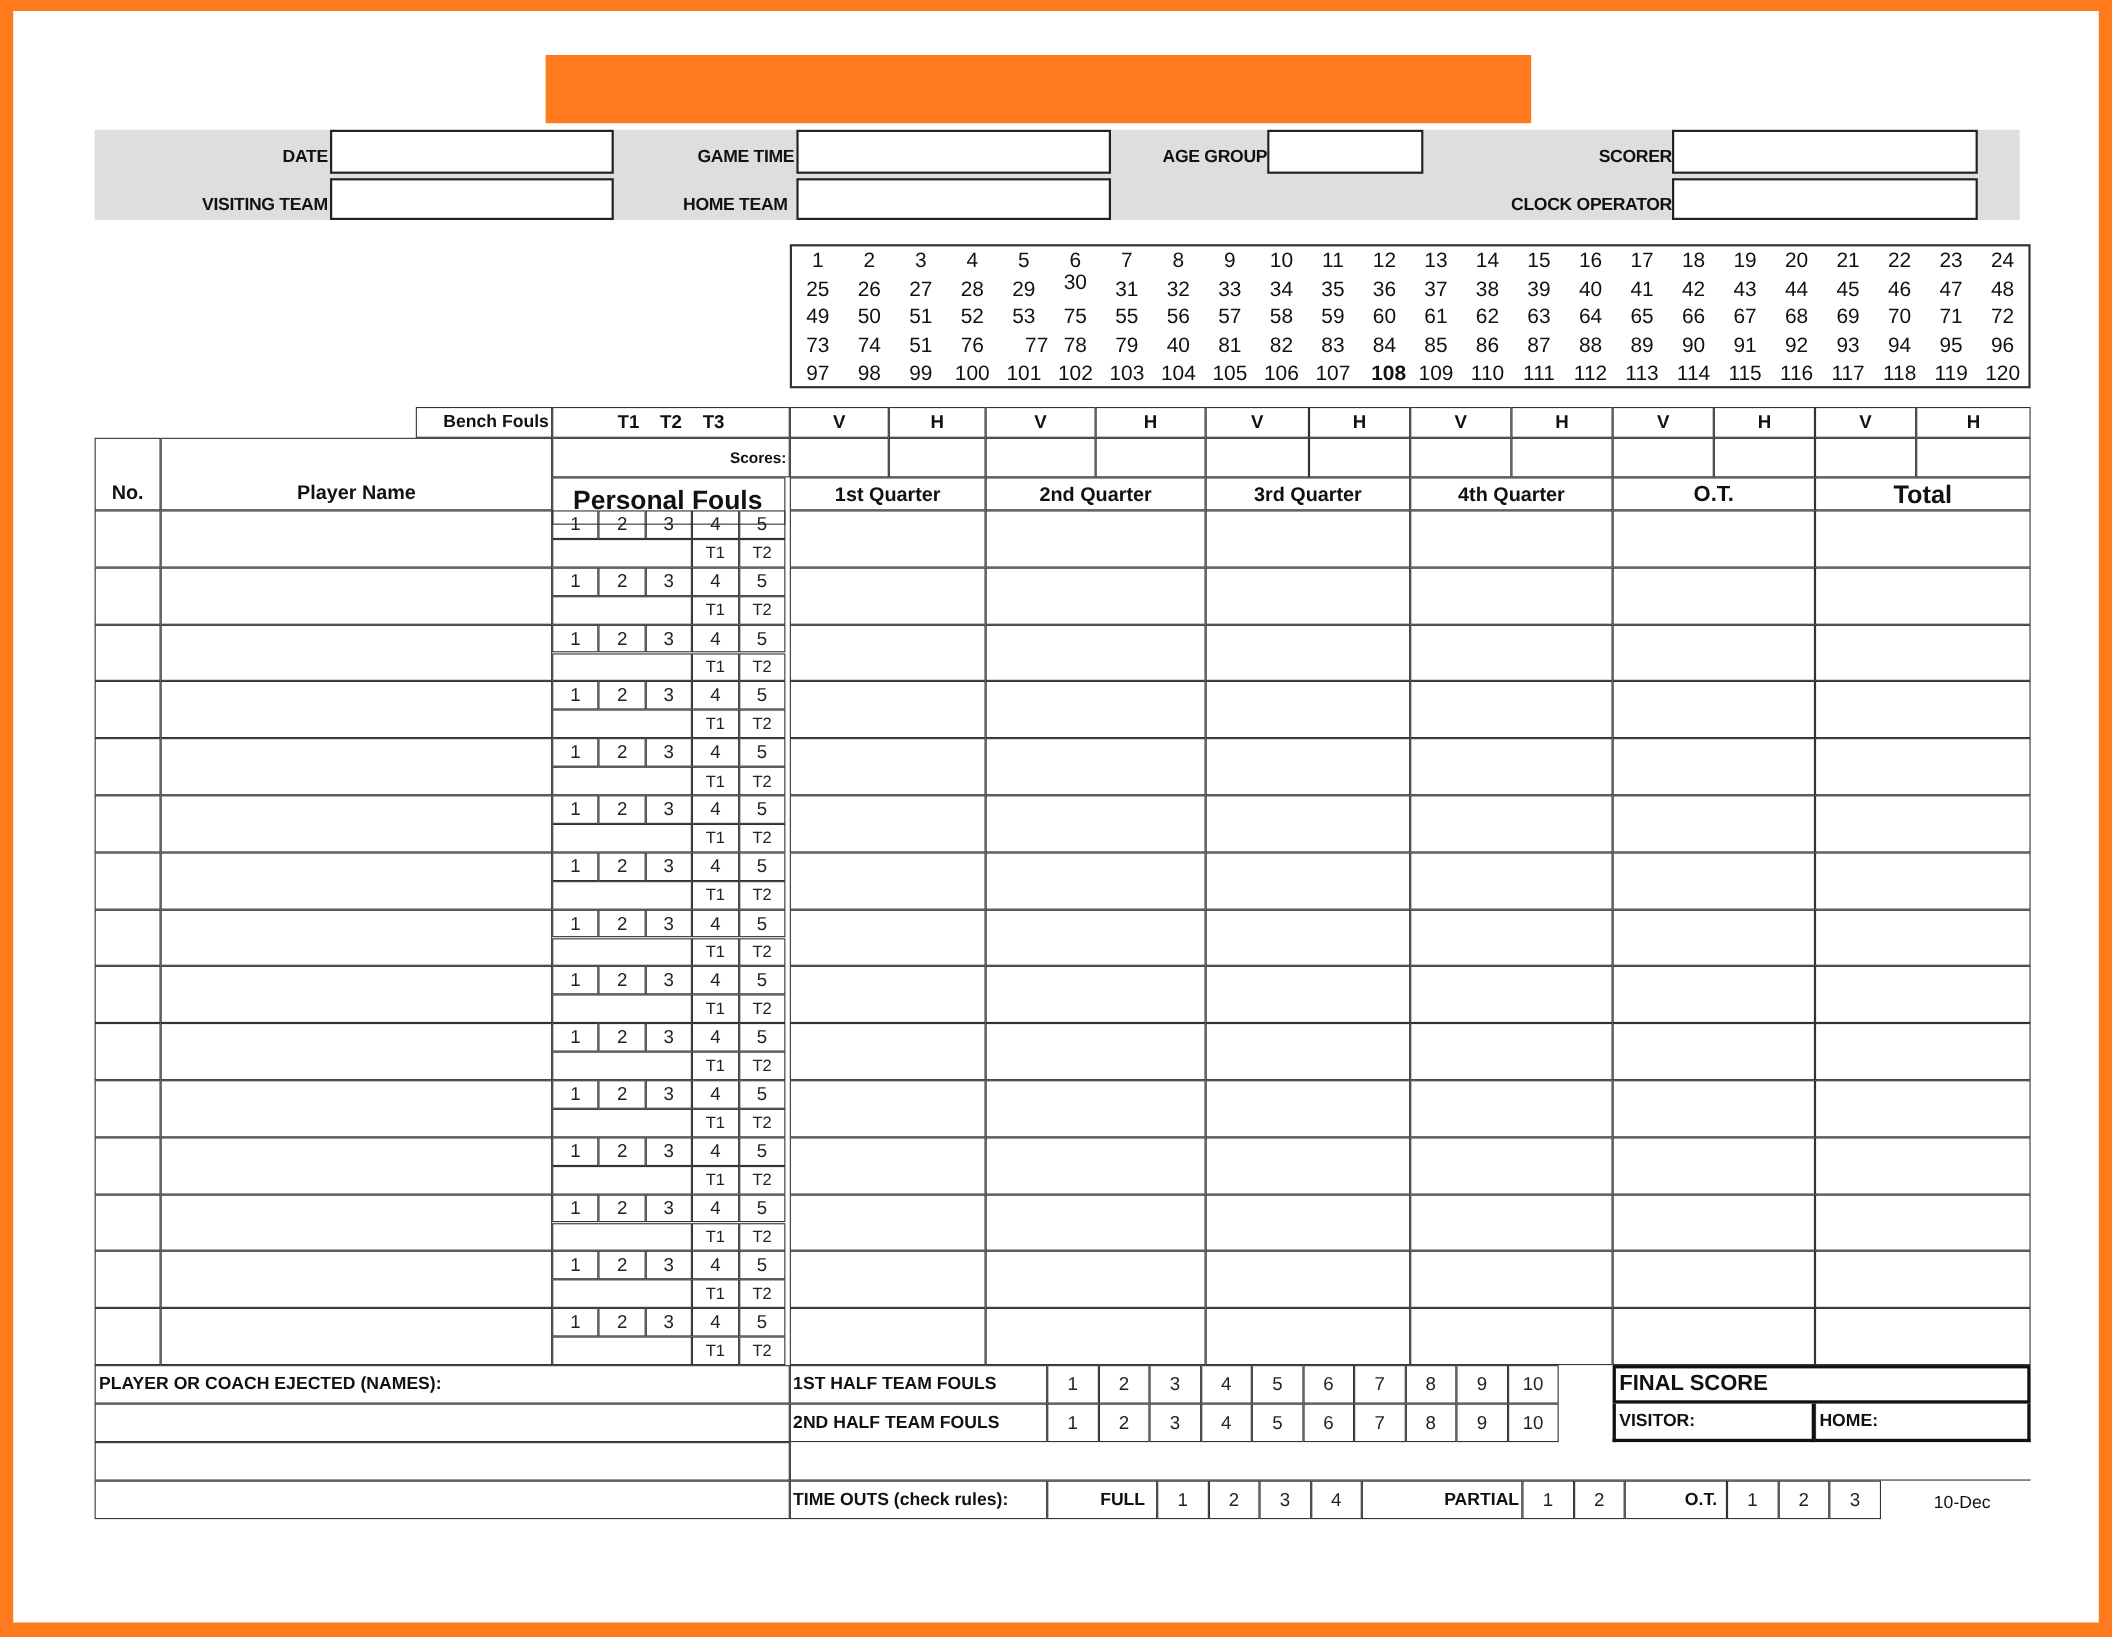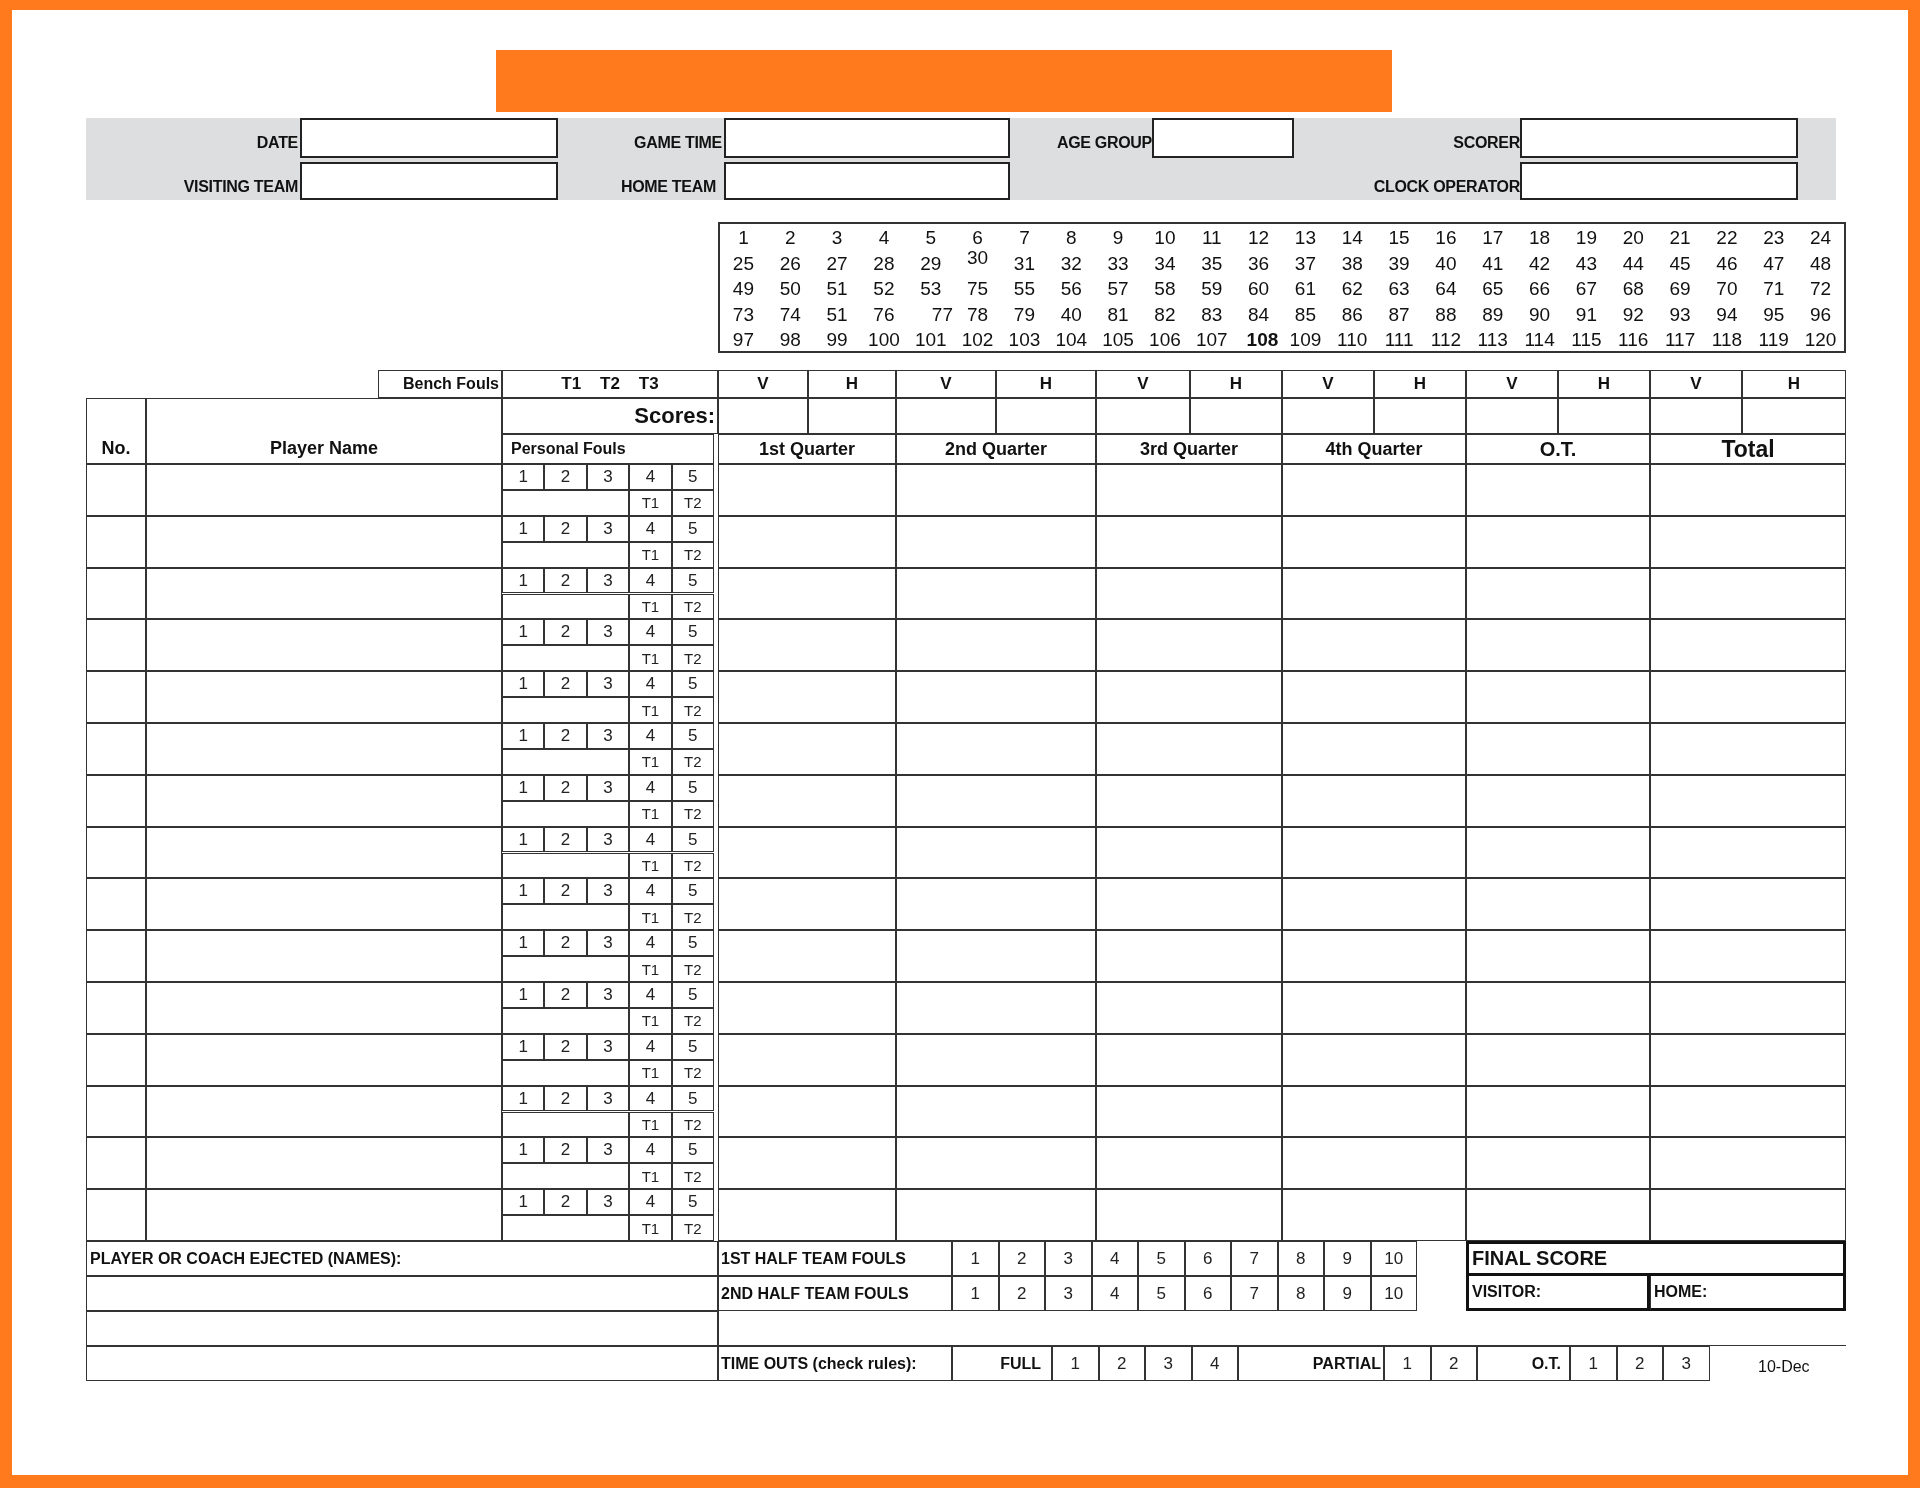--- a/index.html
+++ b/index.html
@@ -192,24 +192,24 @@
       <div class="cell bold" style="left:1362px;top:360px;width:92px;height:28px;font-size:17px;">H</div>
       <div class="cell" style="left:1362px;top:388px;width:92px;height:36px;"></div>
       <div class="cell bold" style="left:1454px;top:360px;width:92px;height:28px;font-size:17px;">V</div>
       <div class="cell" style="left:1454px;top:388px;width:92px;height:36px;"></div>
       <div class="cell bold" style="left:1546px;top:360px;width:92px;height:28px;font-size:17px;">H</div>
       <div class="cell" style="left:1546px;top:388px;width:92px;height:36px;"></div>
       <div class="cell bold" style="left:1638px;top:360px;width:92px;height:28px;font-size:17px;">V</div>
       <div class="cell" style="left:1638px;top:388px;width:92px;height:36px;"></div>
       <div class="cell bold" style="left:1730px;top:360px;width:104px;height:28px;font-size:17px;">H</div>
       <div class="cell" style="left:1730px;top:388px;width:104px;height:36px;"></div>
-      <div class="cell bold" style="left:490px;top:388px;width:216px;height:36px;justify-content:flex-end;padding-right:2px;font-size:22px;">Scores:</div>
+      <div class="cell bold" style="left:490px;top:388px;width:216px;height:36px;justify-content:flex-end;padding-right:2px;font-size:14px;">Scores:</div>
       <div class="cell bold" style="left:74px;top:388px;width:60px;height:66px;align-items:flex-end;padding-bottom:4px;font-size:18px;">No.</div>
       <div class="cell bold" style="left:134px;top:388px;width:356px;height:66px;align-items:flex-end;padding-bottom:4px;font-size:18px;">Player Name</div>
-      <div class="cell bold" style="left:490px;top:424px;width:212px;height:30px;justify-content:flex-start;padding-left:8px;font-size:16px;">Personal Fouls</div>
+      <div class="cell bold" style="left:490px;top:424px;width:212px;height:43px;justify-content:flex-start;padding-left:18px;font-size:24px;">Personal Fouls</div>
       <div class="cell bold" style="left:706px;top:424px;width:178px;height:30px;font-size:18px;">1st Quarter</div>
       <div class="cell bold" style="left:884px;top:424px;width:200px;height:30px;font-size:18px;">2nd Quarter</div>
       <div class="cell bold" style="left:1084px;top:424px;width:186px;height:30px;font-size:18px;">3rd Quarter</div>
       <div class="cell bold" style="left:1270px;top:424px;width:184px;height:30px;font-size:18px;">4th Quarter</div>
       <div class="cell bold" style="left:1454px;top:424px;width:184px;height:30px;font-size:20px;">O.T.</div>
       <div class="cell bold" style="left:1638px;top:424px;width:196px;height:30px;font-size:23px;">Total</div>
       <div style="position:absolute;left:0;top:0;">
         <div class="cell" style="left:74px;top:454px;width:60px;height:51.8px;"></div>
         <div class="cell" style="left:134px;top:454px;width:356px;height:51.8px;"></div>
         <div class="cell thin" style="left:490px;top:454px;width:42.4px;height:25.9px;">1</div>

